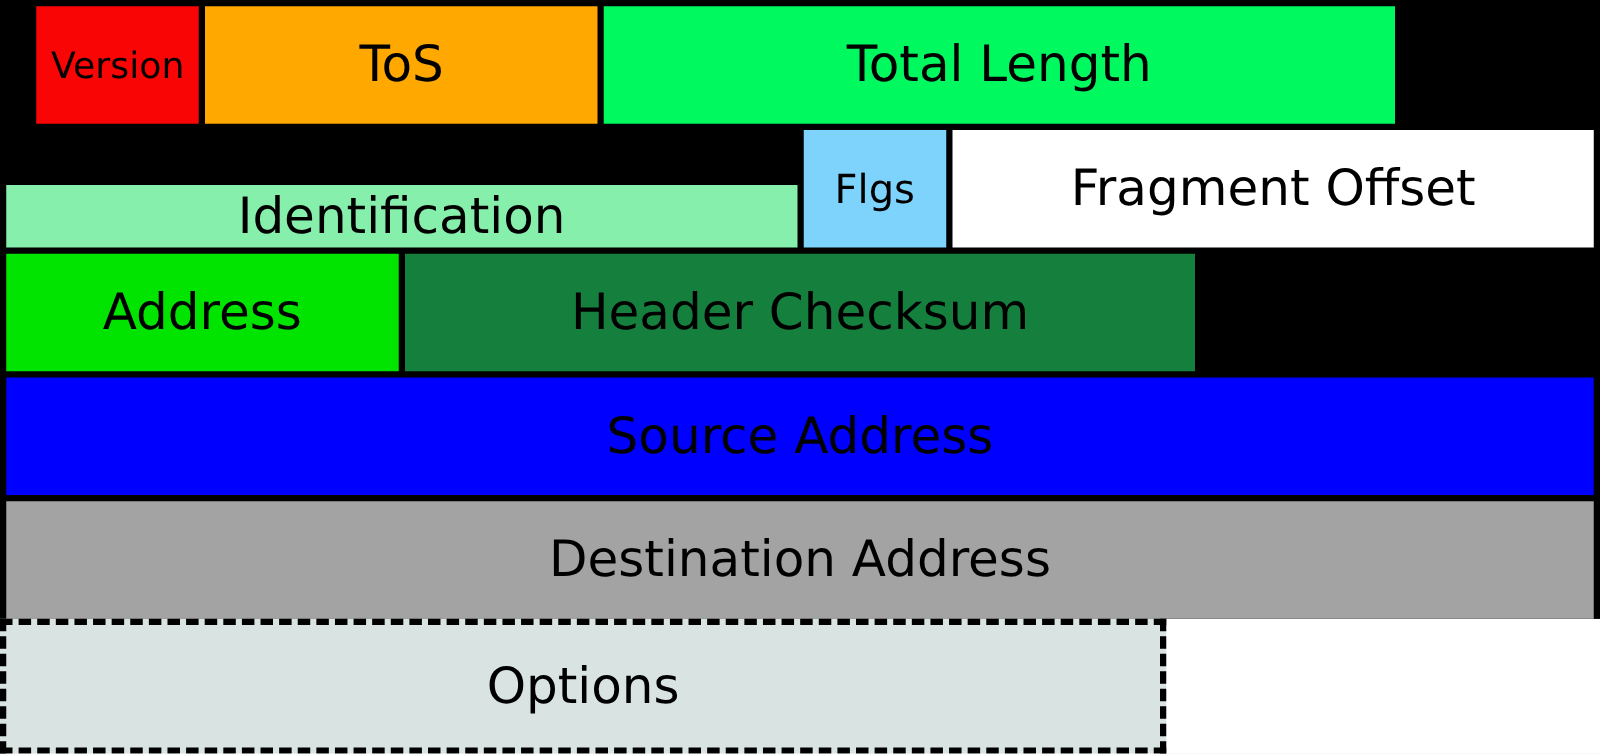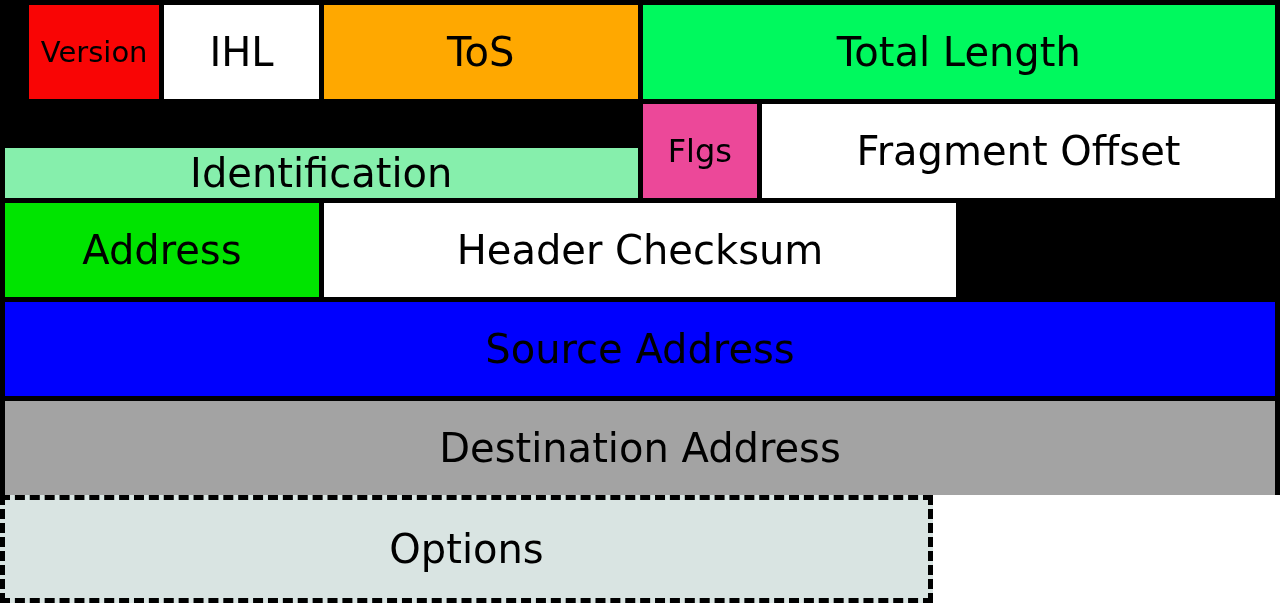--- a/index.html
+++ b/index.html
@@ -66,27 +66,26 @@
     border: 5px dashed #000000;
     border-left: none;
   }
 </style>
 </head>
 <body>
 
 <div class="stage">
   <div class="header-grid">
       <div class="cell fs-small" style="grid-column: span 4; background: rgb(249, 5, 5);">Version</div>
-      <div class="cell" style="grid-column: span 4; background: rgb(255, 255, 255);">IHL</div>
       <div class="cell" style="grid-column: span 8; background: rgb(255, 168, 0);">ToS</div>
       <div class="cell" style="grid-column: span 16; background: rgb(0, 249, 94);">Total Length</div>
       <div class="cell" style="grid-column: span 16; background: #86efac; margin-top: 44px;">Identification</div>
-      <div class="cell fs-medium" style="grid-column: span 3; background: #ec4899;">Flgs</div>
+      <div class="cell fs-medium" style="grid-column: span 3; background: #7dd3fc;">Flgs</div>
       <div class="cell" style="grid-column: span 13; background: rgb(255, 255, 255);">Fragment Offset</div>
       <div class="cell" style="grid-column: span 8; background: rgb(0, 228, 0);">Address</div>
-      <div class="cell" style="grid-column: span 16; background: #ffffff;">Header Checksum</div>
+      <div class="cell" style="grid-column: span 16; background: #15803d;">Header Checksum</div>
       <div class="cell" style="grid-column: span 32; background: rgb(0, 0, 254);">Source Address</div>
       <div class="cell" style="grid-column: span 32; background: #a3a3a3;">Destination Address</div>
     </div>
   <div class="dashed-row">
       <div class="dcell opt" style="width: 75%; background: rgb(217, 228, 226);">Options</div>
     </div>
 </div>
 
 </body></html>

